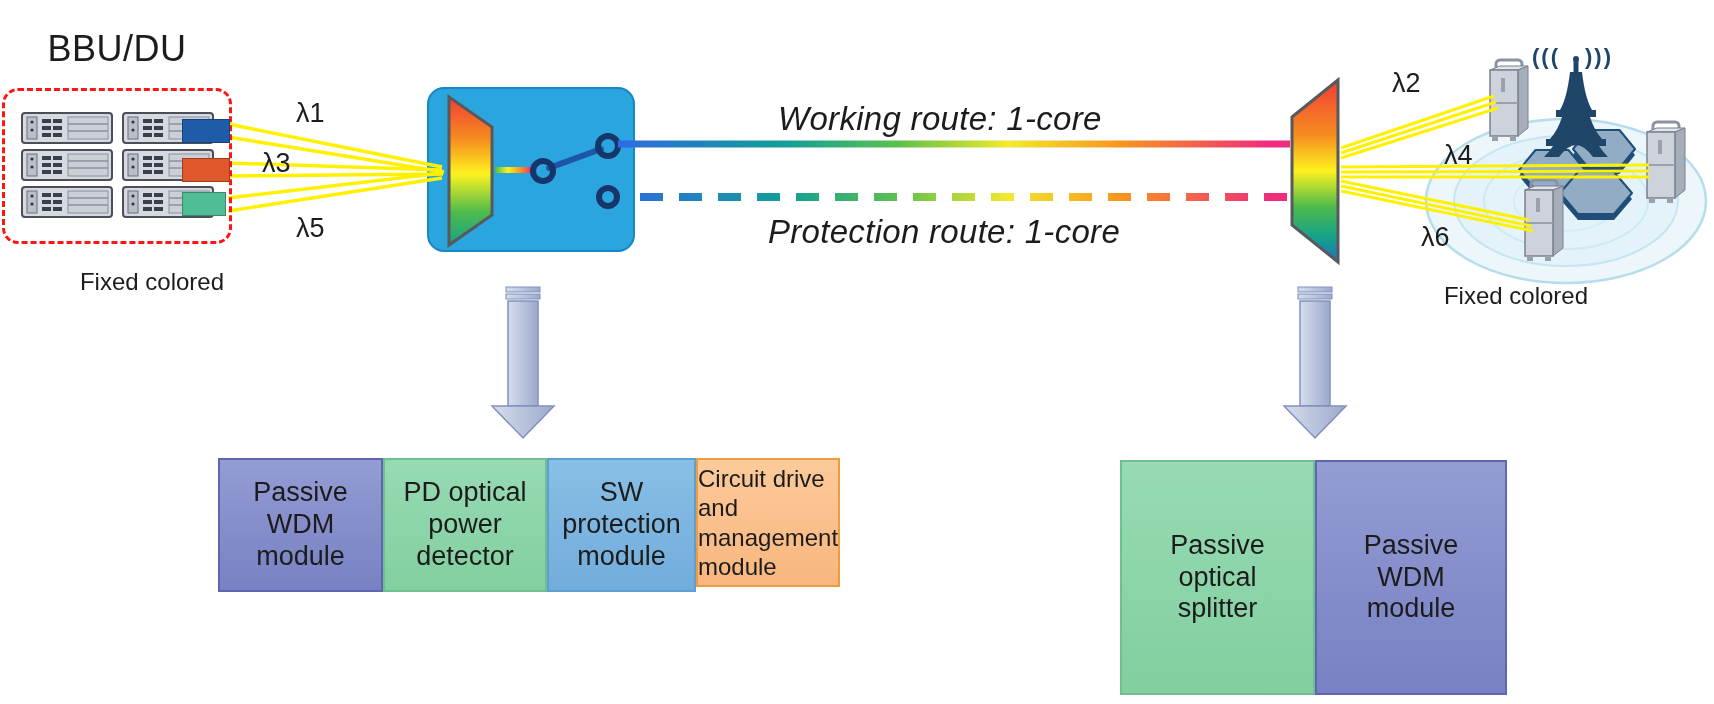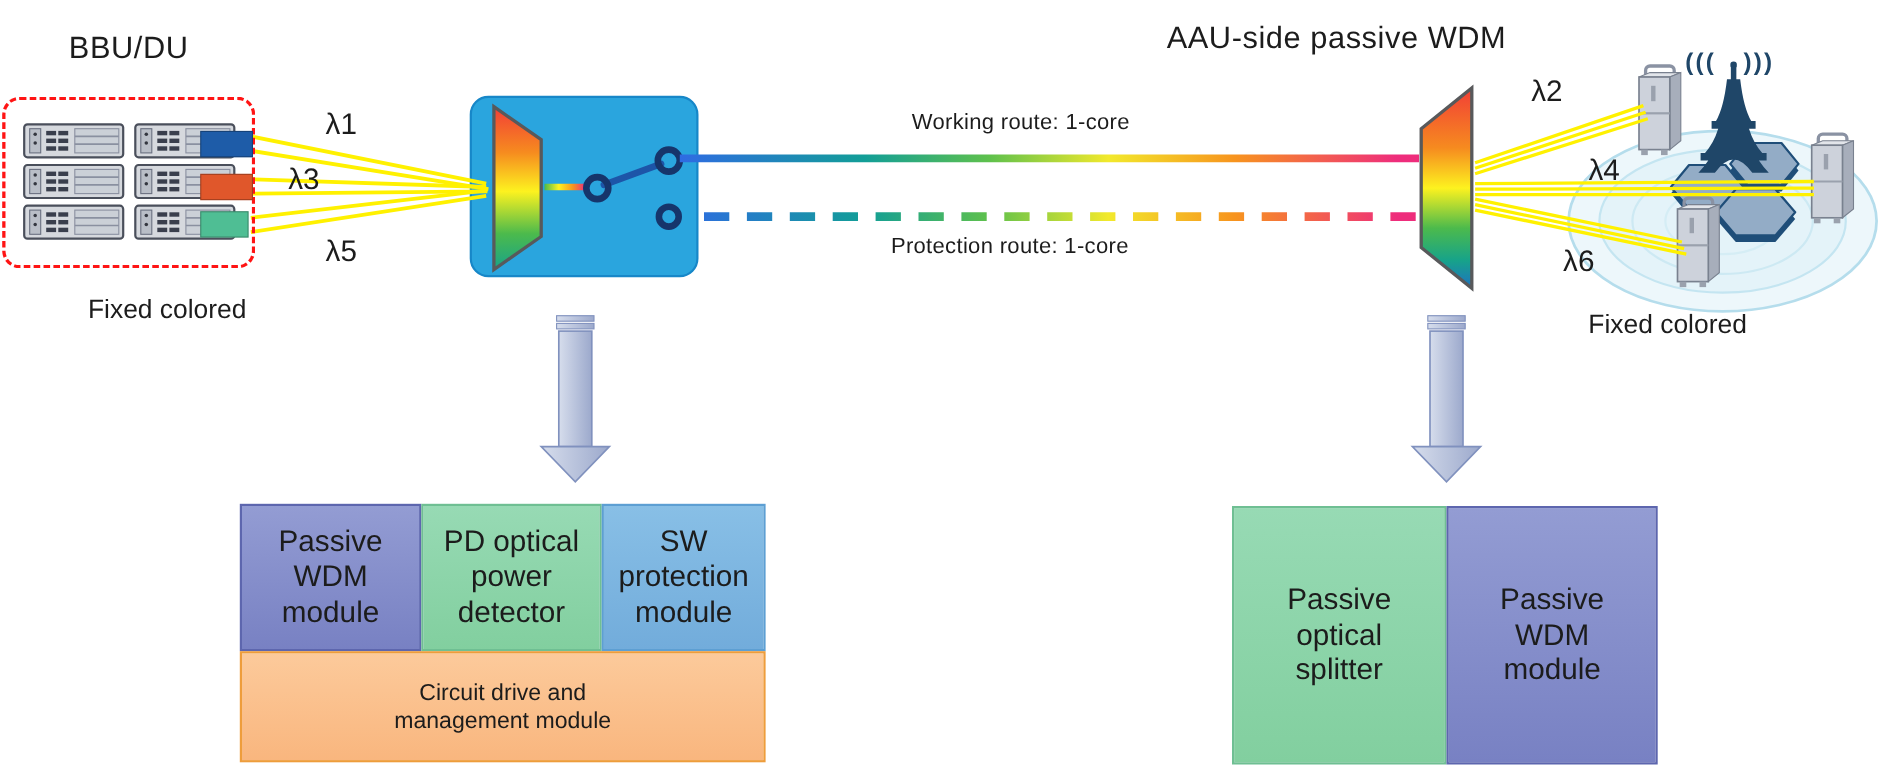--- a/index.html
+++ b/index.html
@@ -1,47 +1,47 @@
 <!DOCTYPE html>
 <html><head>
 <meta charset="utf-8">
 <style>
   html,body{margin:0;padding:0;background:#fff;}
   #canvas{position:relative;width:1714px;height:704px;background:#fff;overflow:hidden;
           font-family:"Liberation Sans",sans-serif;color:#1c1c1c;}
   #art{position:absolute;left:0;top:0;z-index:1;}
   .txt{position:absolute;z-index:3;white-space:nowrap;}
   .ctr{text-align:center;}
-  .heading{font-size:28px;letter-spacing:0.5px;}
+  .heading{font-size:36px;letter-spacing:0.5px;}
   .lam{font-size:27px;}
-  .routelbl{font-size:20px;letter-spacing:0.3px;}
+  .routelbl{font-size:33px;letter-spacing:0.3px;font-style:italic;}
   .caption{font-size:24px;line-height:28px;white-space:normal;}
   
   #bbu-box{position:absolute;left:2px;top:88px;width:224px;height:150px;z-index:2;
            border:3px dashed #ff1414;border-radius:16px;}
   
   .cmod{position:absolute;z-index:3;border:1px solid rgba(0,0,0,.28);}
   #cmod-blue{left:182px;top:119px;width:46px;height:22px;background:#1E5CA8;}
   #cmod-orange{left:182px;top:158px;width:46px;height:22px;background:#E0572B;}
   #cmod-green{left:182px;top:192px;width:42px;height:22px;background:#4FBE94;}
   
-  .block{position:absolute;z-index:3;display:flex;flex-direction:column;}
+  .block{position:absolute;z-index:3;display:flex;flex-direction:row;}
   #du-block{left:218px;top:458px;width:478px;height:235px;}
   #aau-block{left:1120px;top:460px;width:387px;height:235px;}
   .rowtop{display:flex;height:134px;}
   .cell{box-sizing:border-box;display:flex;align-items:center;justify-content:center;
         text-align:center;font-size:27px;line-height:1.18;white-space:normal;}
   .c-purple{background:linear-gradient(#939CD3,#7881C3);border:2px solid #5D66AE;}
   .c-green{background:linear-gradient(#97DAB4,#82CF9F);border:2px solid #6FBF93;}
   .c-blue{background:linear-gradient(#88BFE6,#72ACDB);border:2px solid #5D9FD3;}
   .c-orange{background:linear-gradient(#FCCA9B,#F9B67E);border:2px solid #EE9D3C;}
   .w1{width:165px;} .w2{width:164px;} .w3{width:149px;}
   .rw1{width:195px;height:235px;} .rw2{width:192px;height:235px;}
-  .base{box-sizing:border-box;height:101px;display:flex;flex-direction:column;
-        align-items:center;justify-content:center;font-size:21px;line-height:1.22;}
+  .base{box-sizing:border-box;height:129px;display:flex;flex-direction:column;
+        align-items:center;justify-content:center;font-size:24px;line-height:1.22;}
   .mw140 span, .mw140{max-width:140px;} .mw145 span,.mw145{max-width:145px;}
   .mw150 span,.mw150{max-width:150px;} .mw155 span,.mw155{max-width:155px;}
   .waves{font-size:22px;font-weight:bold;color:#1F4668;letter-spacing:2px;}
 </style>
 </head>
 <body>
 
 <div id="canvas">
 
 <svg id="art" width="1714" height="704" viewBox="0 0 1714 704">
@@ -193,21 +193,20 @@
   <use href="#stripedArrow" x="1315" y="0"></use>
 </svg>
 
 <div id="bbu-box"></div>
 
 <div id="cmod-blue" class="cmod"></div>
 <div id="cmod-orange" class="cmod"></div>
 <div id="cmod-green" class="cmod"></div>
 
 <div class="txt heading ctr" style="left:37px;top:28px;width:160px;">BBU/DU</div>
-<div class="txt heading ctr" style="left:1040px;top:19px;width:350px;">AAU-side passive WDM</div>
 
 <div class="txt waves" style="left:1532px;top:44px;">(((</div>
 <div class="txt waves" style="left:1585px;top:44px;">)))</div>
 
 <div class="txt lam" style="left:296px;top:98px;">λ1</div>
 <div class="txt lam" style="left:262px;top:148px;">λ3</div>
 <div class="txt lam" style="left:296px;top:213px;">λ5</div>
 <div class="txt lam" style="left:1392px;top:68px;">λ2</div>
 <div class="txt lam" style="left:1444px;top:140px;">λ4</div>
 <div class="txt lam" style="left:1421px;top:222px;">λ6</div>

